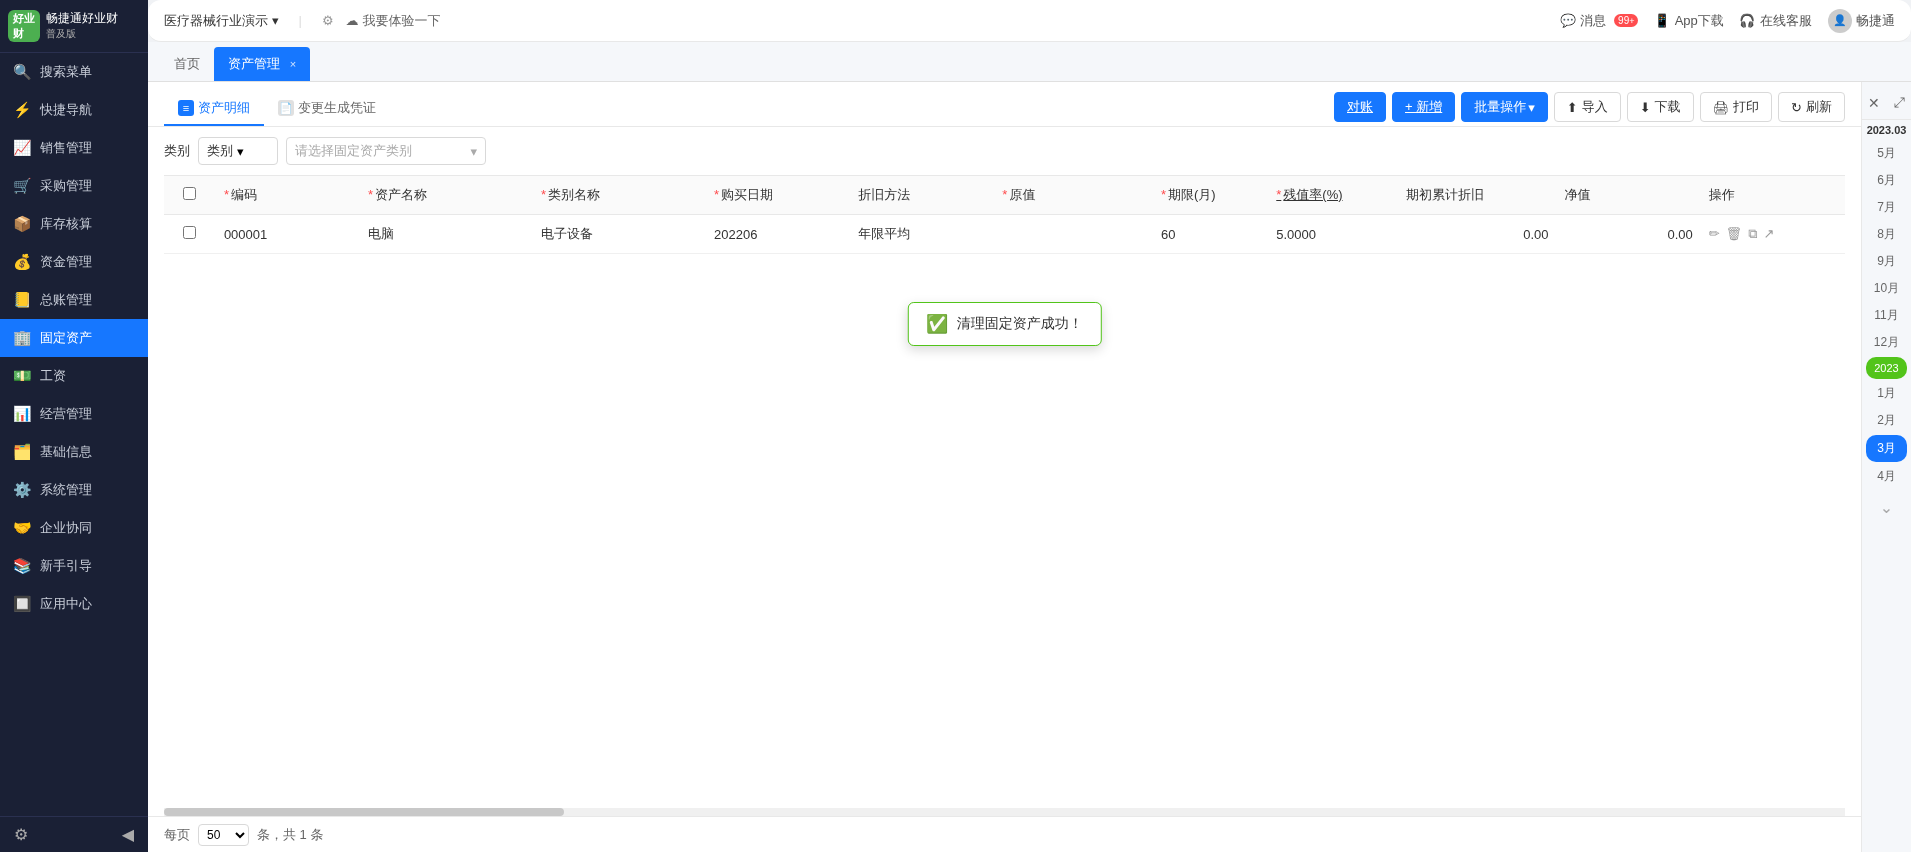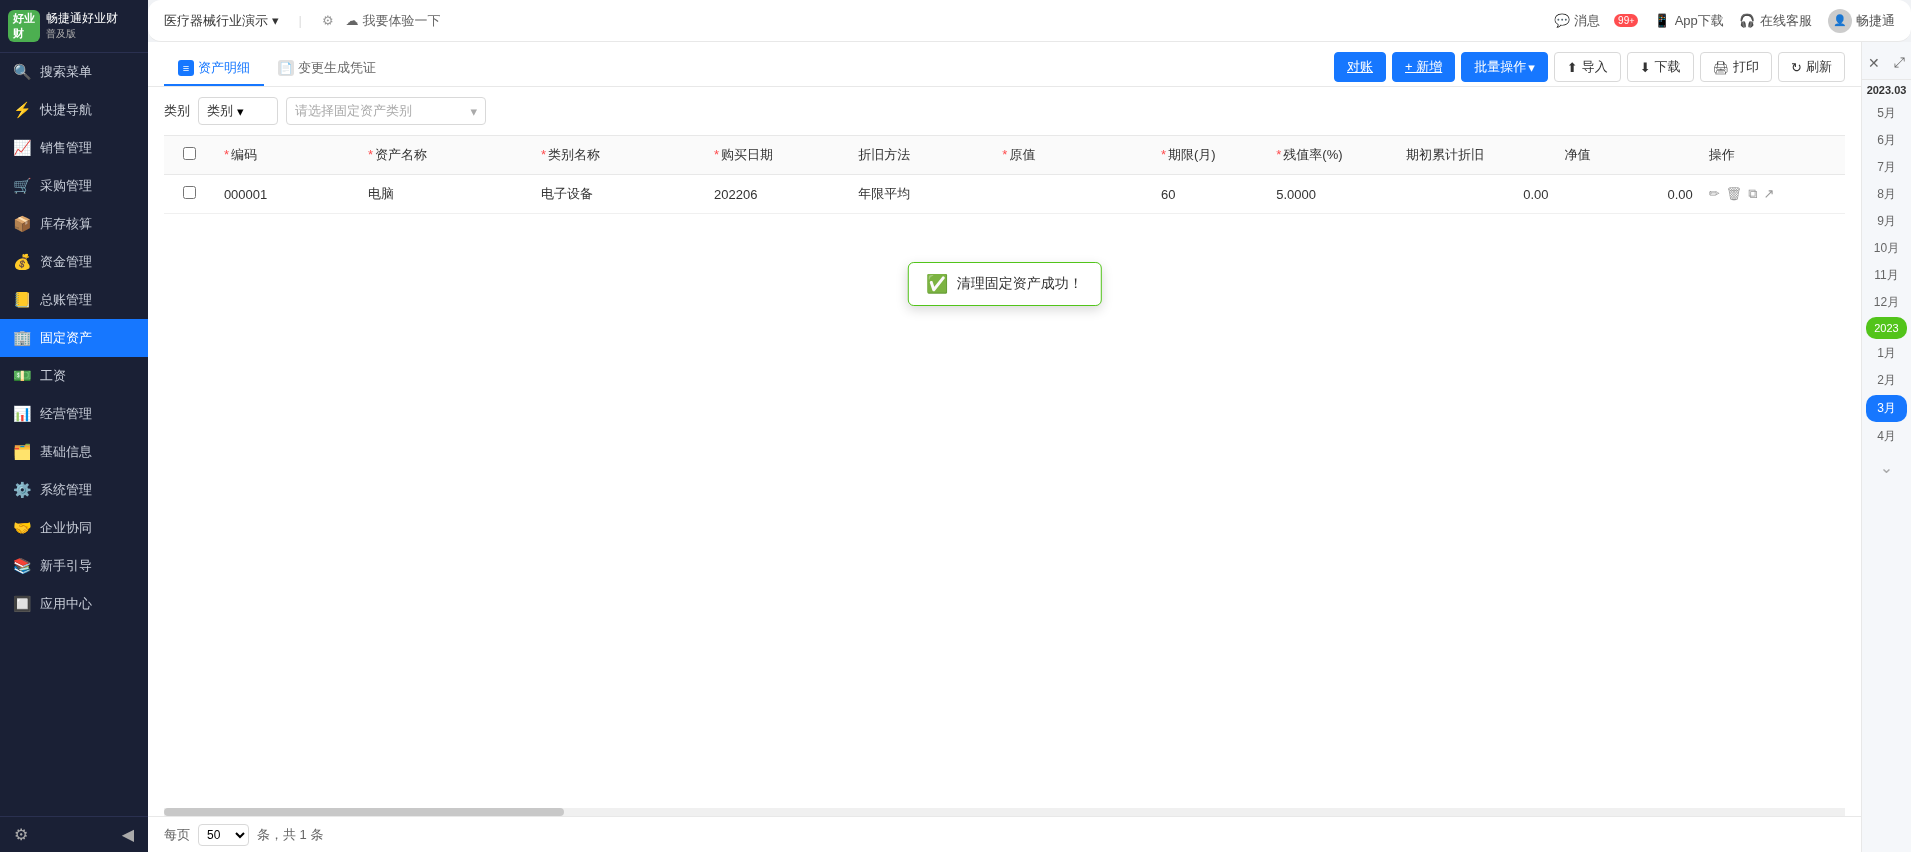--- a/index.html
+++ b/index.html
@@ -88,21 +88,21 @@
     .topbar-action {
       display: flex; align-items: center; gap: 4px;
       color: #555; cursor: pointer; font-size: 13px;
     }
     .badge {
       background: #ff4d4f;
       color: white;
       border-radius: 8px;
       font-size: 10px;
       padding: 1px 4px;
-      margin-left: 10px;
+      margin-left: 4px;
     }
     .badge-plus { font-size: 9px; }
 
     
     .tabs-bar {
       background: #f5f7fa;
       height: 40px;
       display: flex;
       align-items: flex-end;
       padding: 0 12px;
@@ -364,21 +364,21 @@
     .action-icon { cursor: pointer; }
 
     .col-checkbox { width: 36px; }
     .col-code { width: 100px; }
     .col-name { width: 120px; }
     .col-category { width: 120px; }
     .col-date { width: 100px; }
     .col-method { width: 100px; }
     .col-original { width: 110px; }
     .col-period { width: 80px; }
-    .col-residual { width: 90px; }
+    .col-residual { width: 90px; text-decoration: underline; }
     .col-accum { width: 110px; }
     .col-net { width: 100px; }
     .col-action { width: 100px; }
 
     td.text-right { text-align: right; }
   </style>
 </head>
 <body>
 
 <div class="sidebar">
@@ -486,20 +486,29 @@
         <span>🎧</span>
         <span>在线客服</span>
       </div>
       <div class="topbar-action">
         <span style="width:24px;height:24px;background:#ccc;border-radius:50%;display:inline-flex;align-items:center;justify-content:center;font-size:11px;">👤</span>
         <span>畅捷通</span>
       </div>
     </div>
   </div>
 
+  <div class="tabs-bar">
+    <div class="tab-item">
+      <span>首页</span>
+    </div>
+    <div class="tab-item active">
+      <span>资产管理</span>
+      <span class="tab-close">×</span>
+    </div>
+  </div>
 
   <div class="content-area">
     <div class="main-content" style="position:relative;">
 
       <div class="sub-tabs">
         <div class="sub-tab active">
           <span class="sub-tab-icon">≡</span>
           <span>资产明细</span>
         </div>
         <div class="sub-tab">

